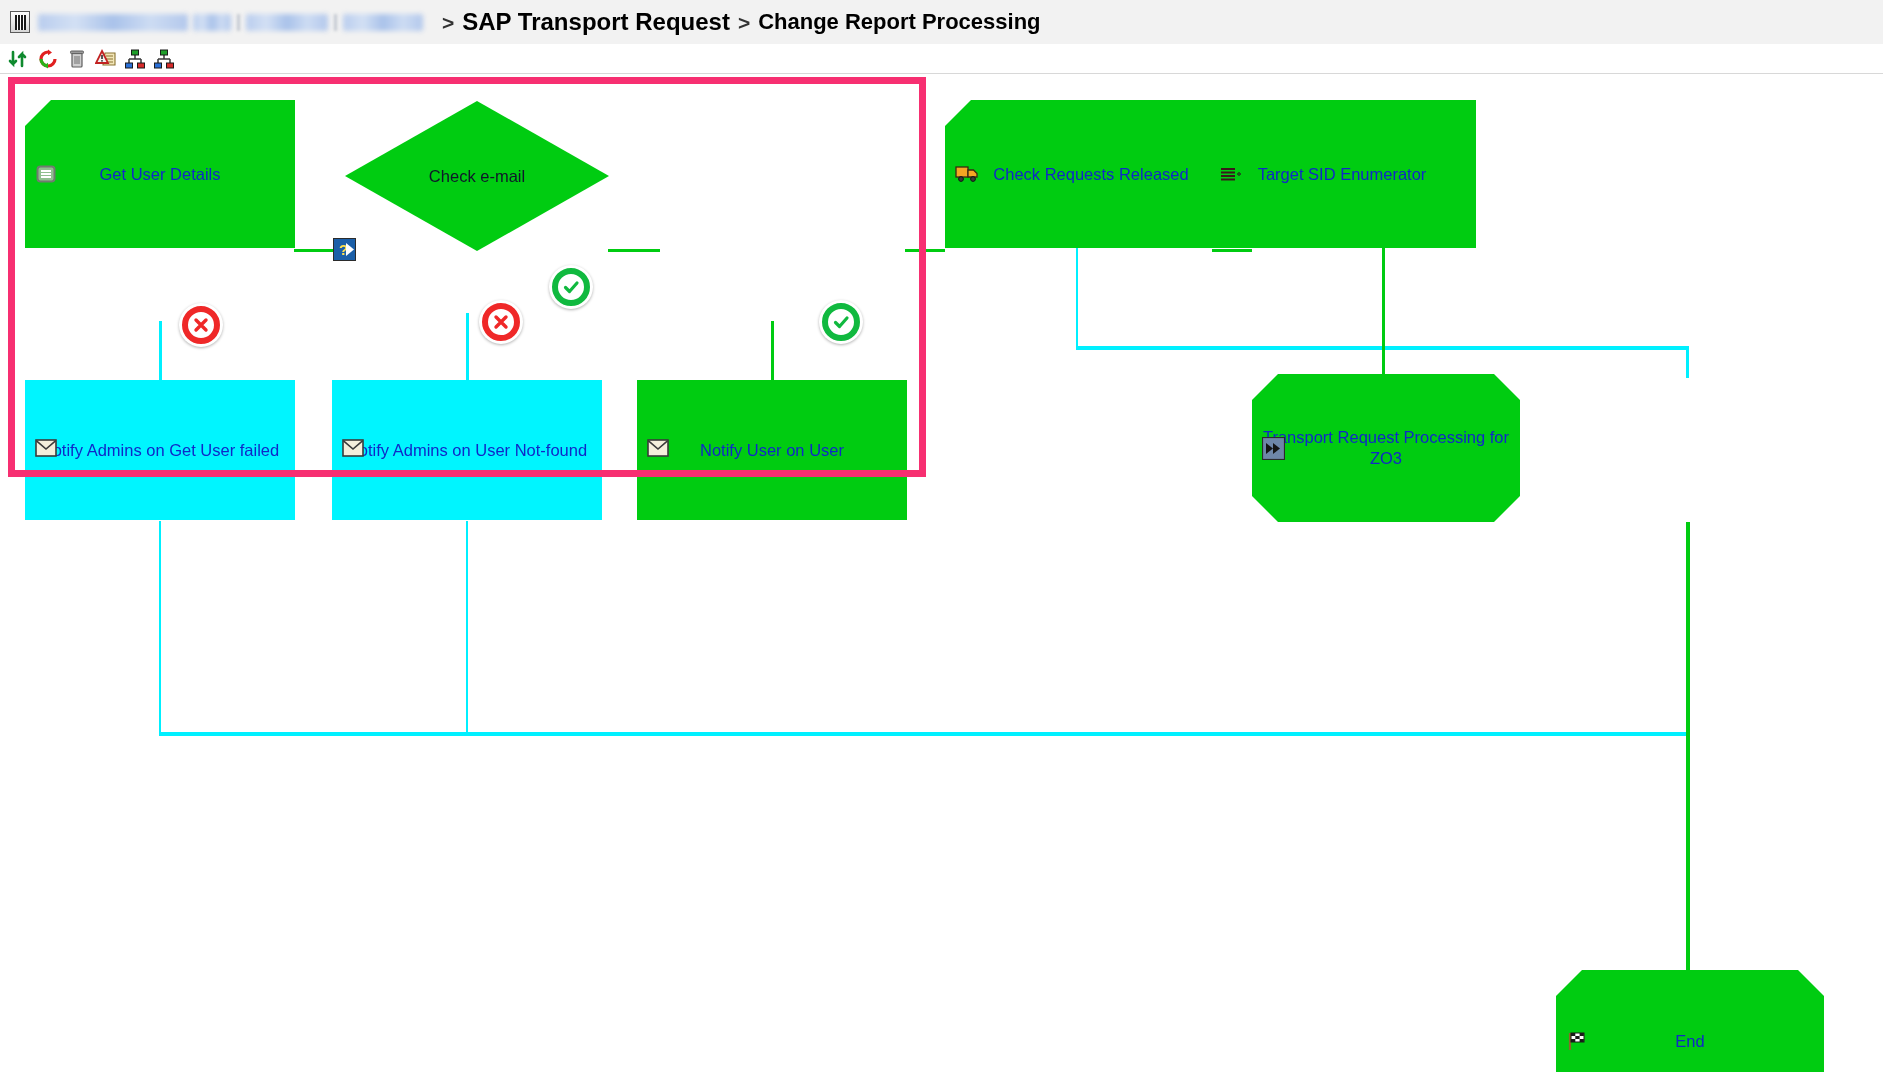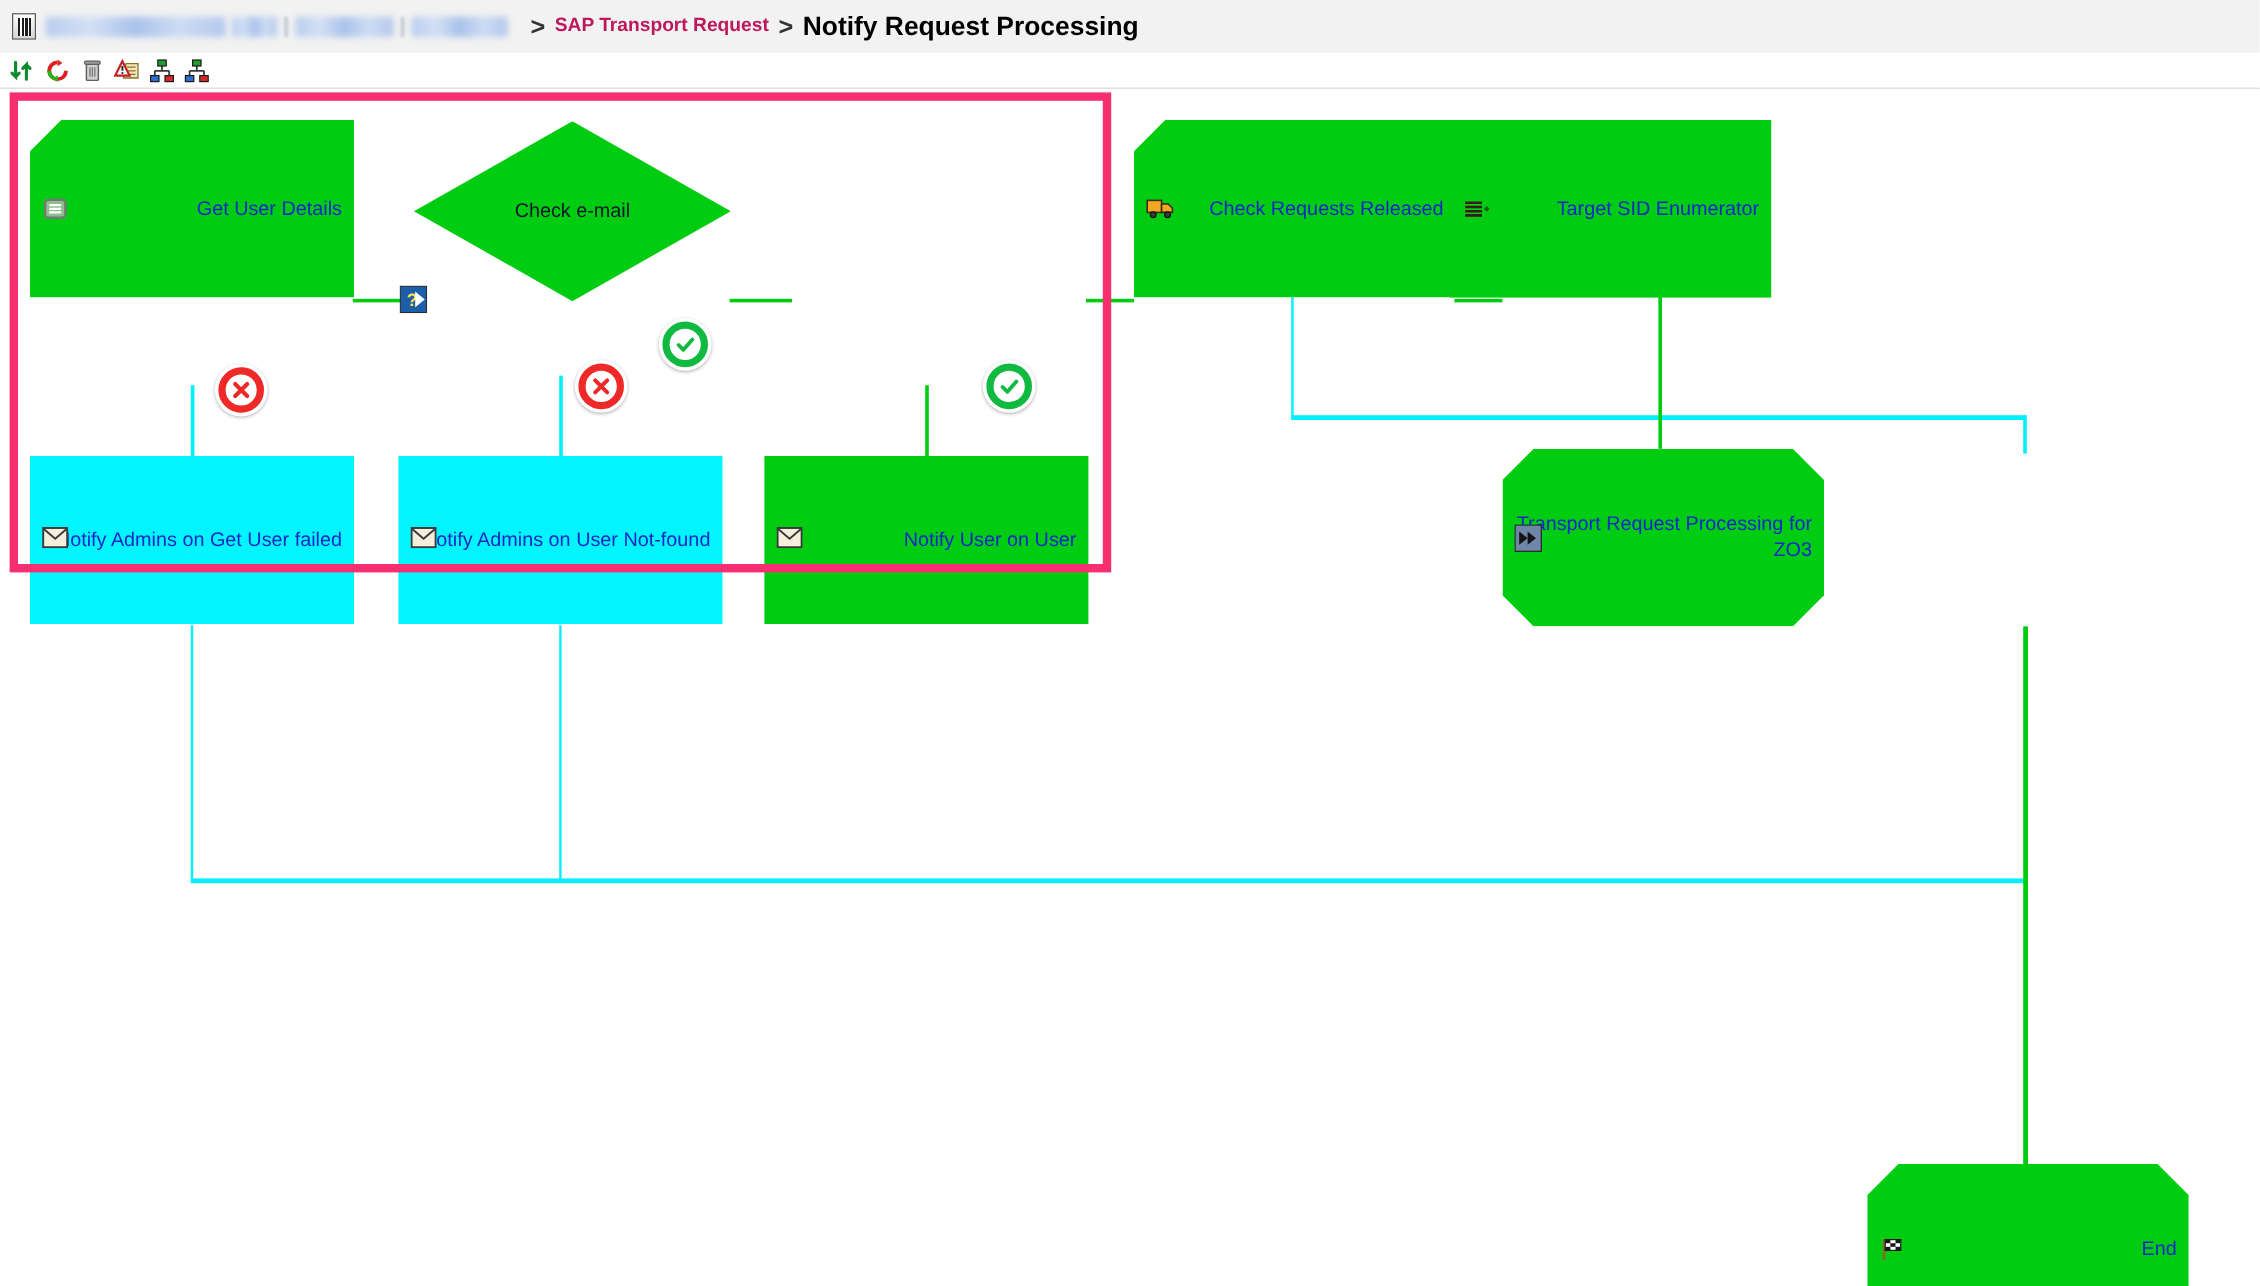--- a/index.html
+++ b/index.html
@@ -45,21 +45,21 @@
     background: #9aa4b4; opacity: .55;
     filter: blur(1.4px);
     display: inline-block; margin: 0 6px 0 1px;
   }
   #crumbs-redacted { display: flex; align-items: center; margin-right: 6px; }
   .crumb-sep {
     color: #333; font-size: 21px; font-weight: bold;
     margin: 0 8px; line-height: 1;
   }
   #crumb-link {
-    color: #be185d; font-size: 16px; font-weight: bold;
+    color: #000000; font-size: 24px; font-weight: bold;
     white-space: nowrap;
   }
   #crumb-current {
     color: #000000; font-size: 22px; font-weight: bold;
     white-space: nowrap;
   }
 
   
   #toolbar {
     position: absolute; left: 0; top: 44px;
@@ -98,21 +98,21 @@
     position: absolute;
     background: #00cc11;
     z-index: 4;
     display: flex; align-items: center;
     cursor: pointer;
   }
   .node.cyan { background: #00f5ff; }
   .node .label {
     color: #1028c8;
     font-size: 16.5px;
-    text-align: right;
+    text-align: center;
     width: 100%;
     line-height: 1.25;
     padding: 0 10px;
     user-select: none;
   }
   .node .nicon {
     position: absolute;
     left: 10px; top: 50%;
     transform: translateY(-50%);
     width: 22px; height: 22px;
@@ -174,21 +174,21 @@
     <span class="crumb-blur" style="width:38px"></span>
     <span class="crumb-sep-blur"></span>
     <span class="crumb-blur" style="width:82px"></span>
     <span class="crumb-sep-blur"></span>
     <span class="crumb-blur" style="width:80px"></span>
   </div>
 
   <span class="crumb-sep">&gt;</span>
   <span id="crumb-link">SAP Transport Request</span>
   <span class="crumb-sep">&gt;</span>
-  <span id="crumb-current">Notify Request Processing</span>
+  <span id="crumb-current">Change Report Processing</span>
 </div>
 
 <div id="toolbar">
 
   <div class="tbtn">
     <svg class="ico-svg" width="22" height="22" viewBox="0 0 22 22">
       <path d="M5 4 L5 16 L2 13 M5 16 L8 13" fill="none" stroke="#0f8a2e" stroke-width="2.6" stroke-linecap="round"></path>
       <path d="M14 18 L14 6 L11 9 M14 6 L17 9" fill="none" stroke="#0f8a2e" stroke-width="2.6" stroke-linecap="round"></path>
     </svg>
   </div>

